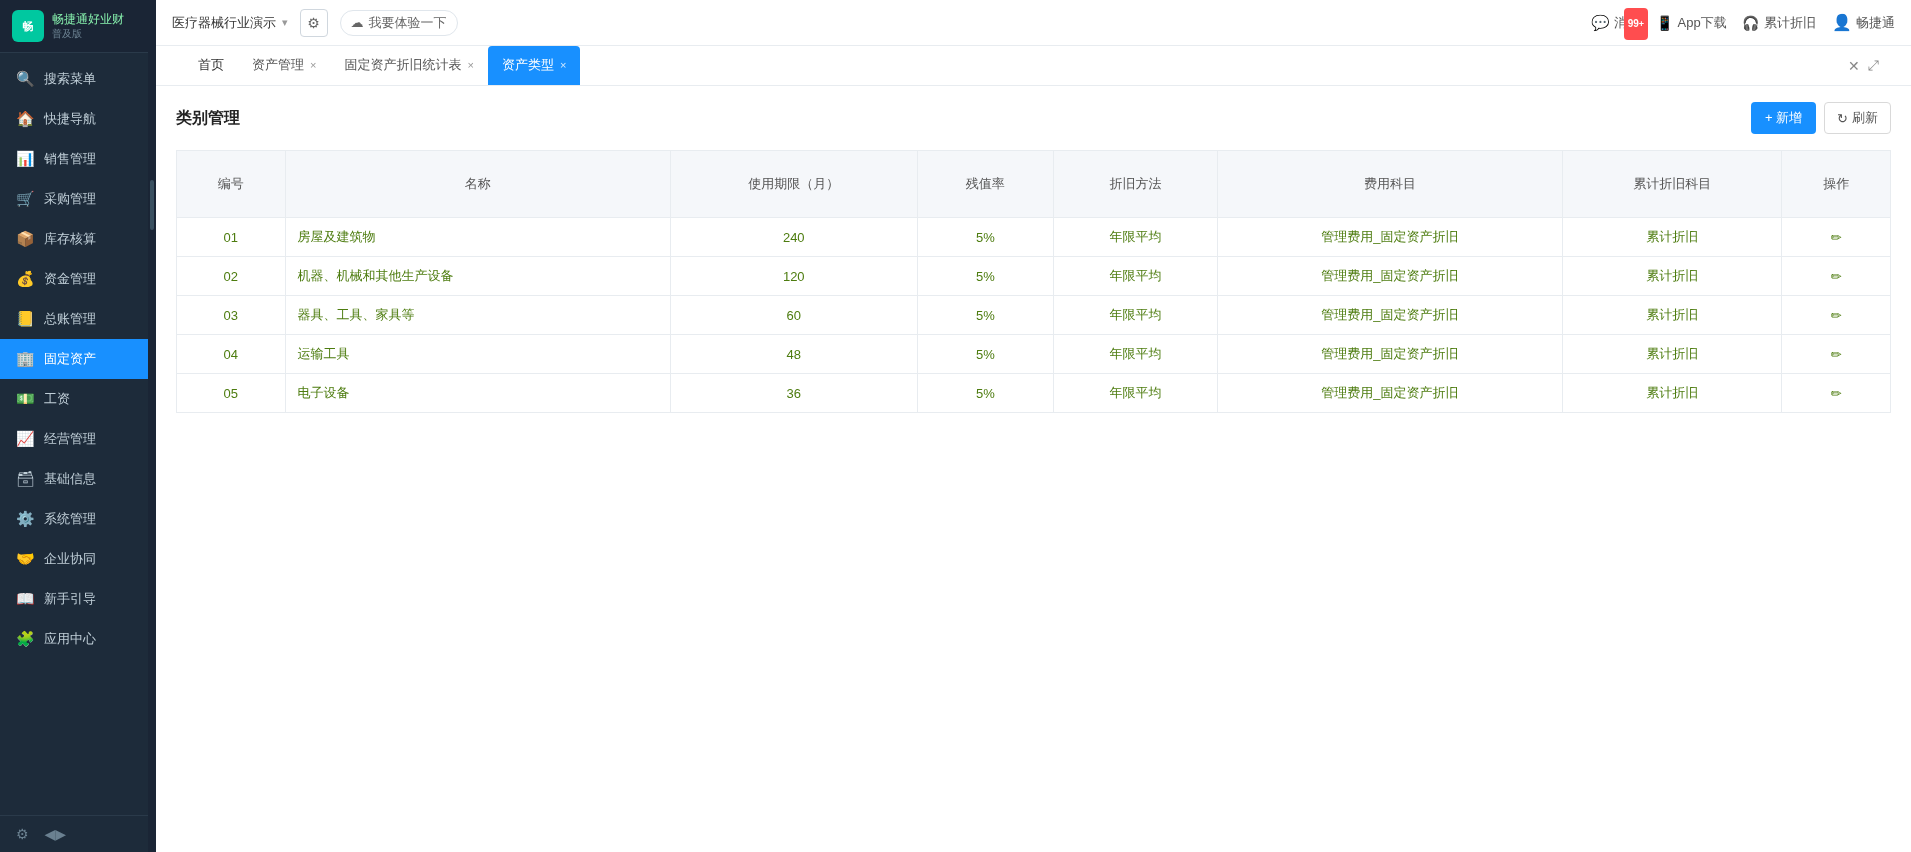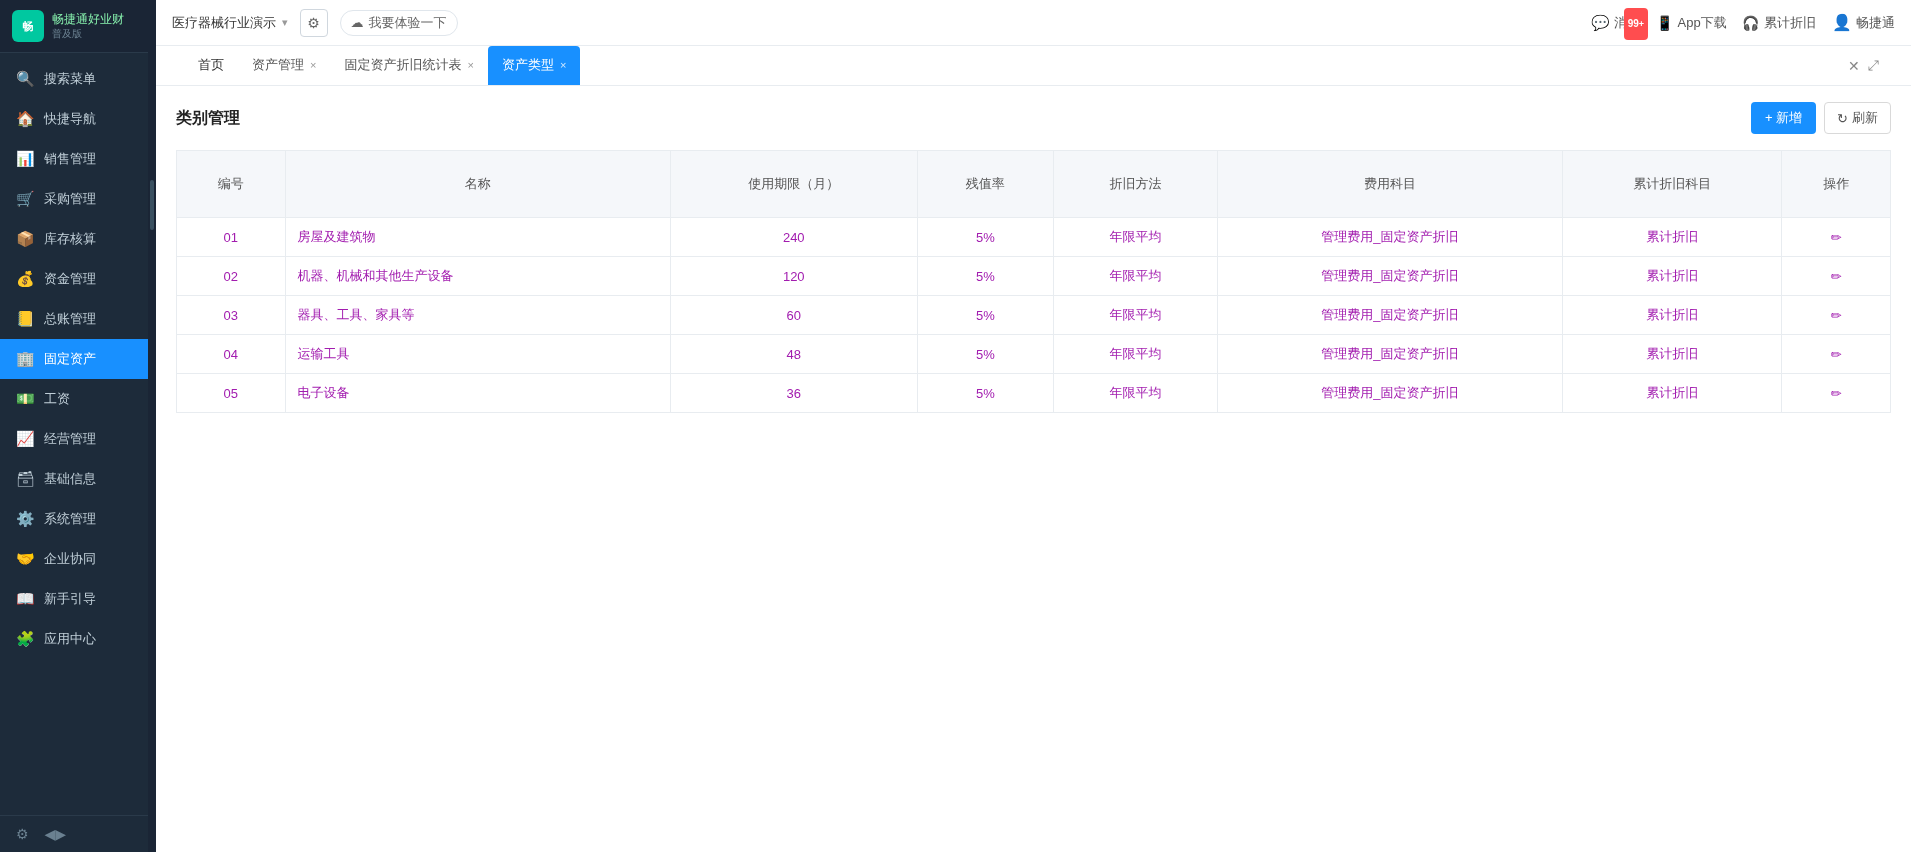--- a/index.html
+++ b/index.html
@@ -188,21 +188,21 @@
       background: #f5f7fa;
       color: #555;
       padding: 24px 12px;
       text-align: center;
       border: 1px solid #e8ecf0;
       font-weight: 500;
     }
     .data-table td {
       padding: 10px 12px;
       border: 1px solid #e8ecf0;
-      color: #a21caf;
+      color: #4d7c0f;
       text-align: center;
     }
     .td-name { text-align: left !important; color: #1890ff; }
     .td-code { color: #333; }
     .td-expense { color: #1890ff; }
     .td-accum { color: #1890ff; }
     .td-action { color: #1890ff; cursor: pointer; }
   </style>
 </head>
 <body>

